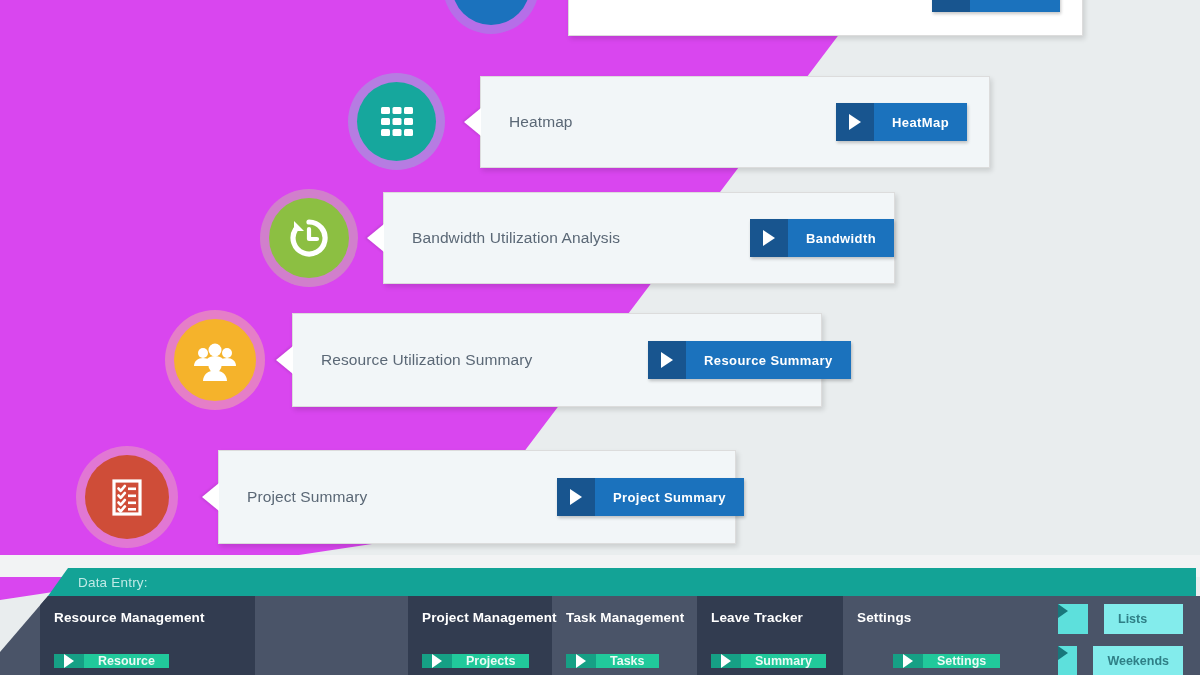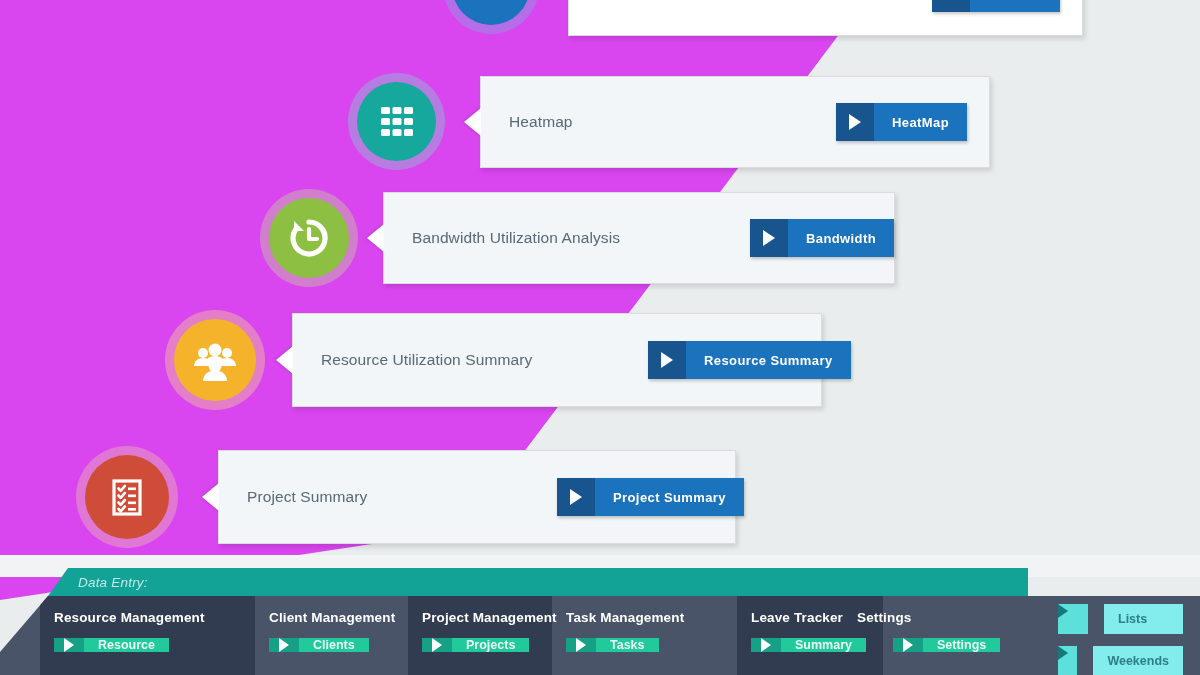--- a/index.html
+++ b/index.html
@@ -142,24 +142,23 @@
   .top-cta .cta-label { flex: 1; background: #1b72bd; }
 
   
   .entry-wrap {
     position: absolute;
     left: 0; top: 568px; width: 1200px; height: 107px;
     z-index: 10;
   }
   .entry-head {
     position: absolute;
-    left: 0; top: 0; width: 1028px; height: 28px;
+    left: 0; top: 0; width: 1196px; height: 28px;
     background: #13a396;
     clip-path: polygon(68px 0, 1200px 0, 1200px 28px, 48px 28px);
-    font-style: italic;
   }
   .entry-head .title {
     position: absolute;
     left: 78px; top: 50%;
     transform: translateY(-50%);
     color: #bfeae6;
     font-size: 13.5px;
     letter-spacing: .2px;
   }
   .entry-body {
@@ -179,21 +178,21 @@
     color: #ffffff;
     font-size: 13.5px;
     font-weight: bold;
     letter-spacing: .15px;
     white-space: nowrap;
   }
   .mini-btn {
     position: absolute;
     left: 14px; top: 42px;
     height: 30px;
-    display: flex; align-items: flex-start;
+    display: flex; align-items: flex-end;
     cursor: pointer;
   }
   .mini-btn .mini-arrow {
     width: 30px;
     background: #16a085;
     display: flex; align-items: center; justify-content: center;
   }
   .mini-btn .mini-arrow i {
     width: 0; height: 0;
     border-top: 7px solid transparent;
@@ -391,29 +390,20 @@
       <div class="panel alt" style="left:40px; width:215px;">
         <div class="panel-title">Resource Management</div>
         <div class="mini-btn">
           <div class="mini-arrow">
               <i></i>
             </div>
           <div class="mini-label">Resource</div>
         </div>
       </div>
 
-      <div class="panel" style="left:255px; width:153px;">
-        <div class="panel-title">Client Management</div>
-        <div class="mini-btn">
-          <div class="mini-arrow">
-              <i></i>
-            </div>
-          <div class="mini-label">Clients</div>
-        </div>
-      </div>
 
       <div class="panel alt" style="left:408px; width:144px;padding-left:25px;">
         <div class="panel-title">Project Management</div>
         <div class="mini-btn">
           <div class="mini-arrow">
               <i></i>
             </div>
           <div class="mini-label">Projects</div>
         </div>
       </div>
@@ -421,21 +411,21 @@
       <div class="panel" style="left:552px; width:145px;">
         <div class="panel-title">Task Management</div>
         <div class="mini-btn">
           <div class="mini-arrow">
               <i></i>
             </div>
           <div class="mini-label">Tasks</div>
         </div>
       </div>
 
-      <div class="panel alt" style="left:697px; width:146px;margin-left:40px;">
+      <div class="panel alt" style="left:697px; width:146px;">
         <div class="panel-title">Leave Tracker</div>
         <div class="mini-btn">
           <div class="mini-arrow">
               <i></i>
             </div>
           <div class="mini-label">Summary</div>
         </div>
       </div>
 
       <div class="panel" style="left:843px; width:357px;">

